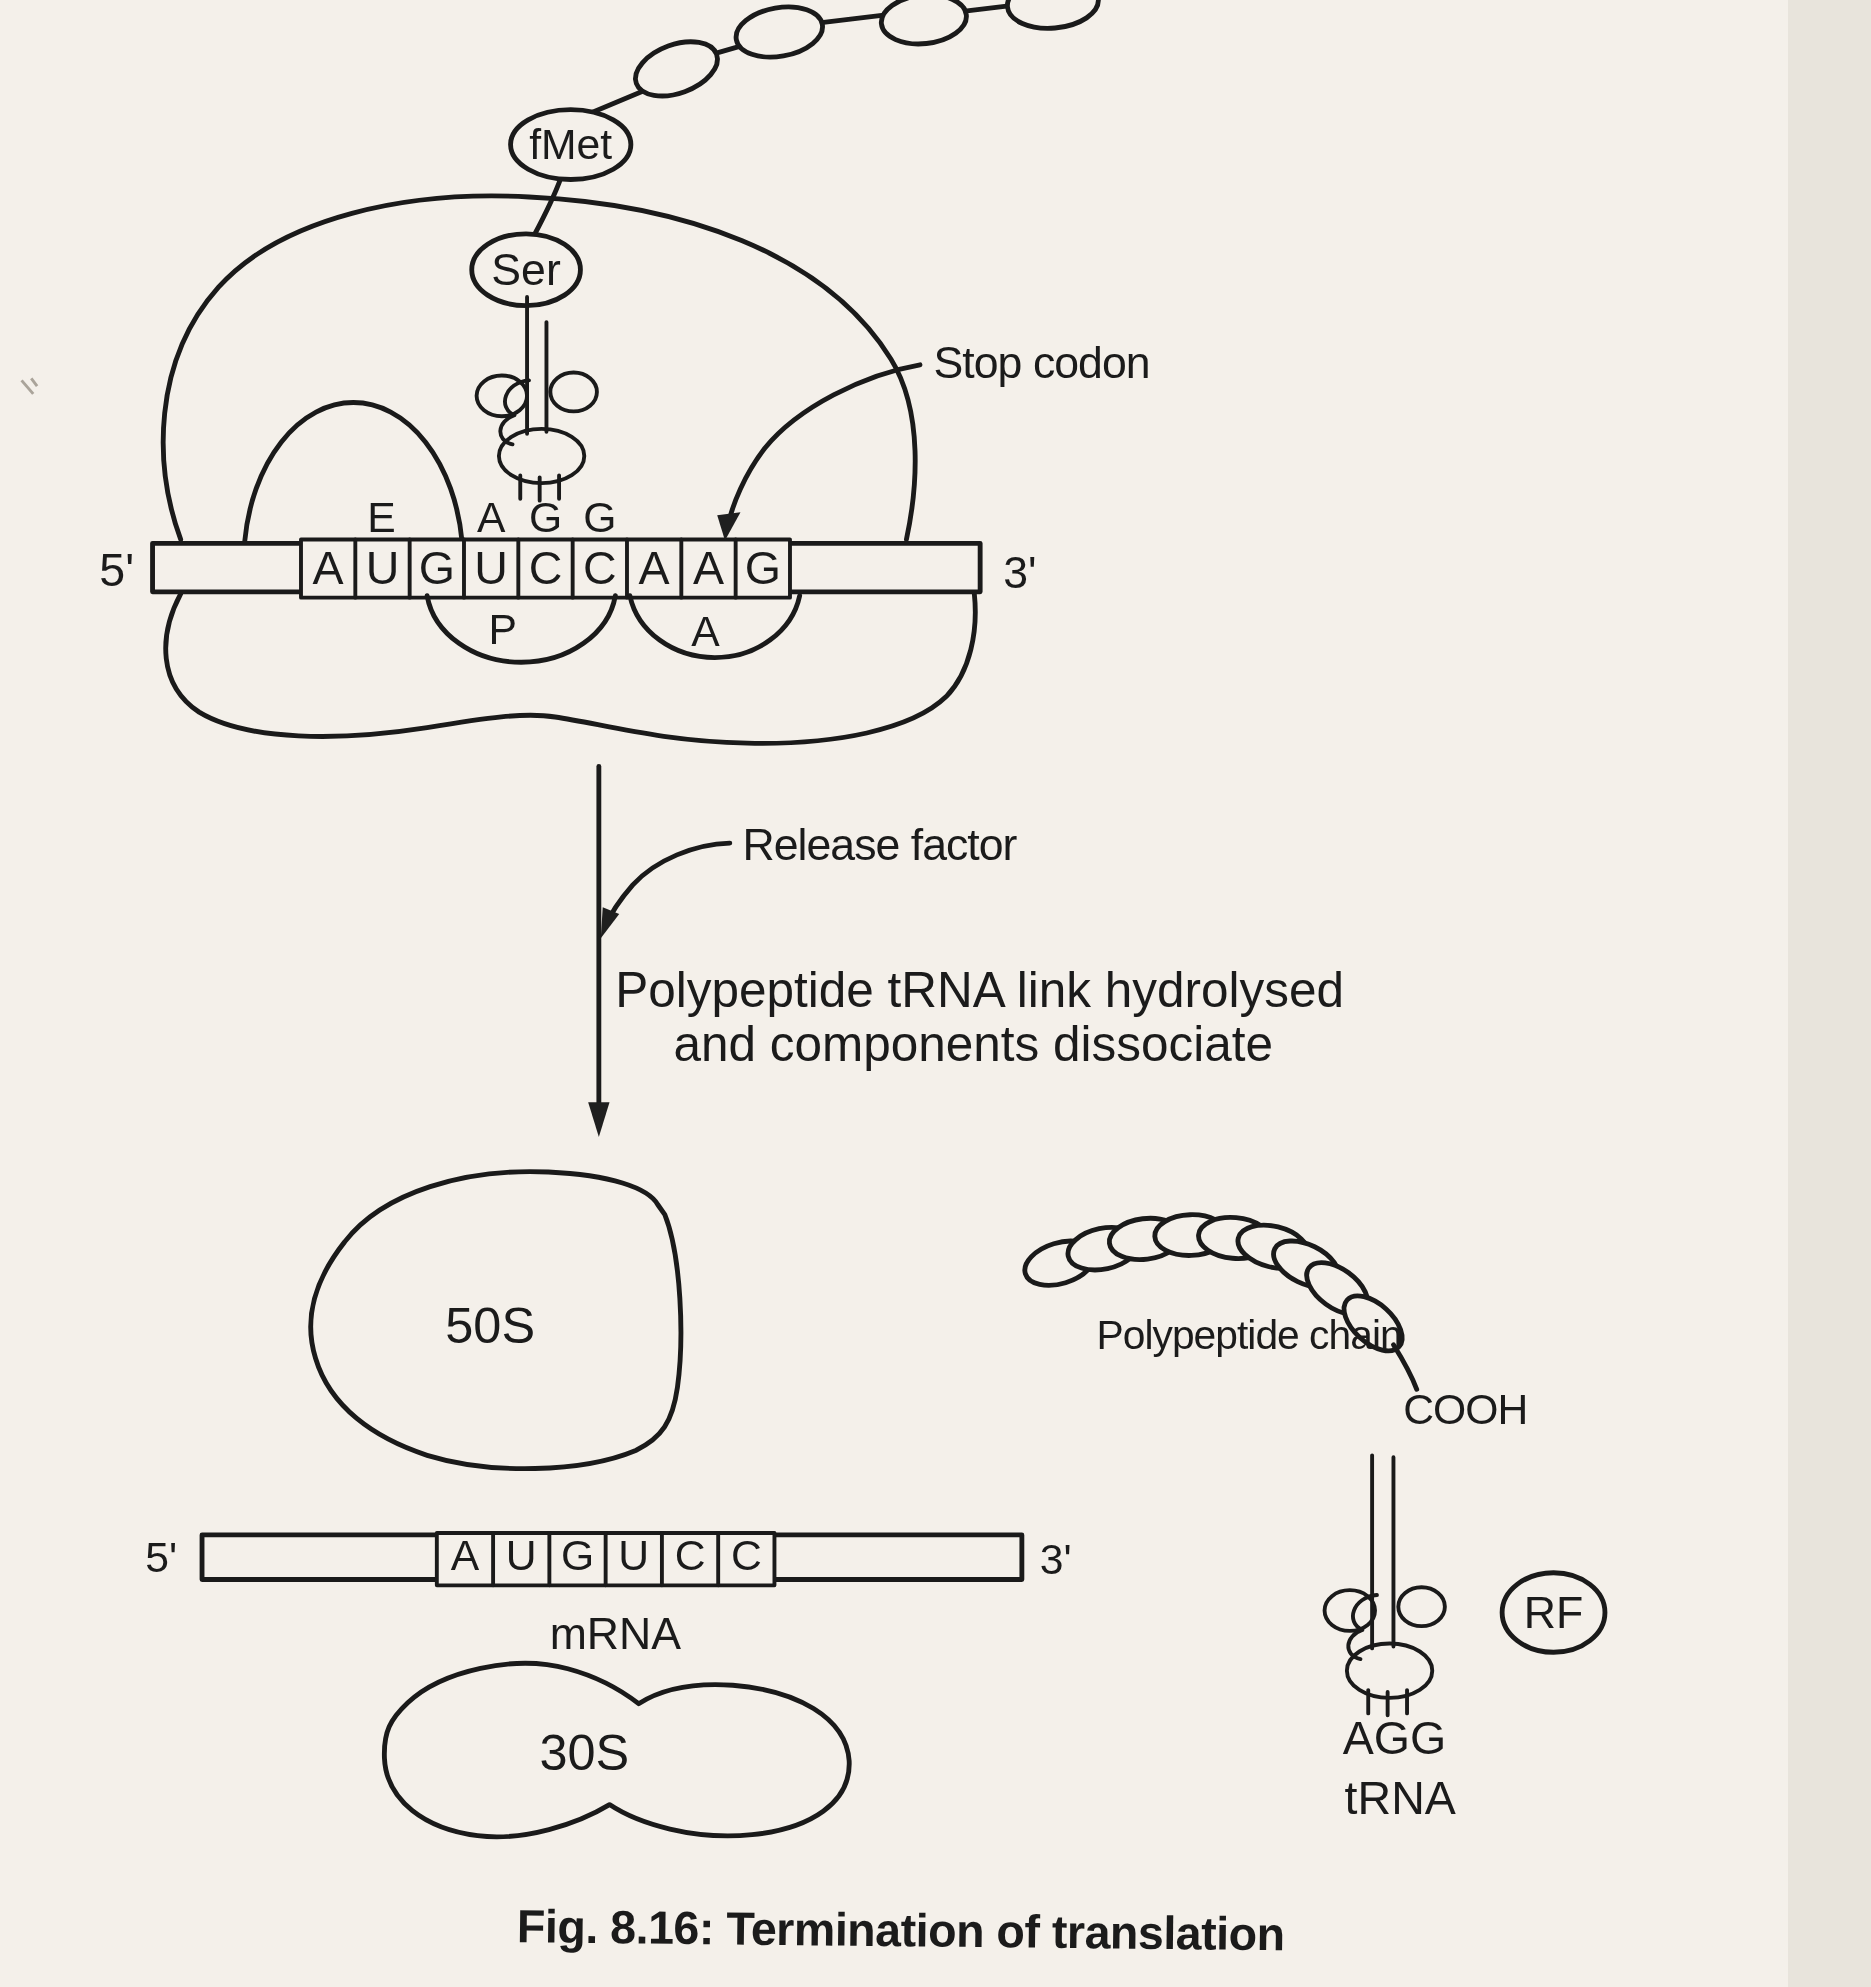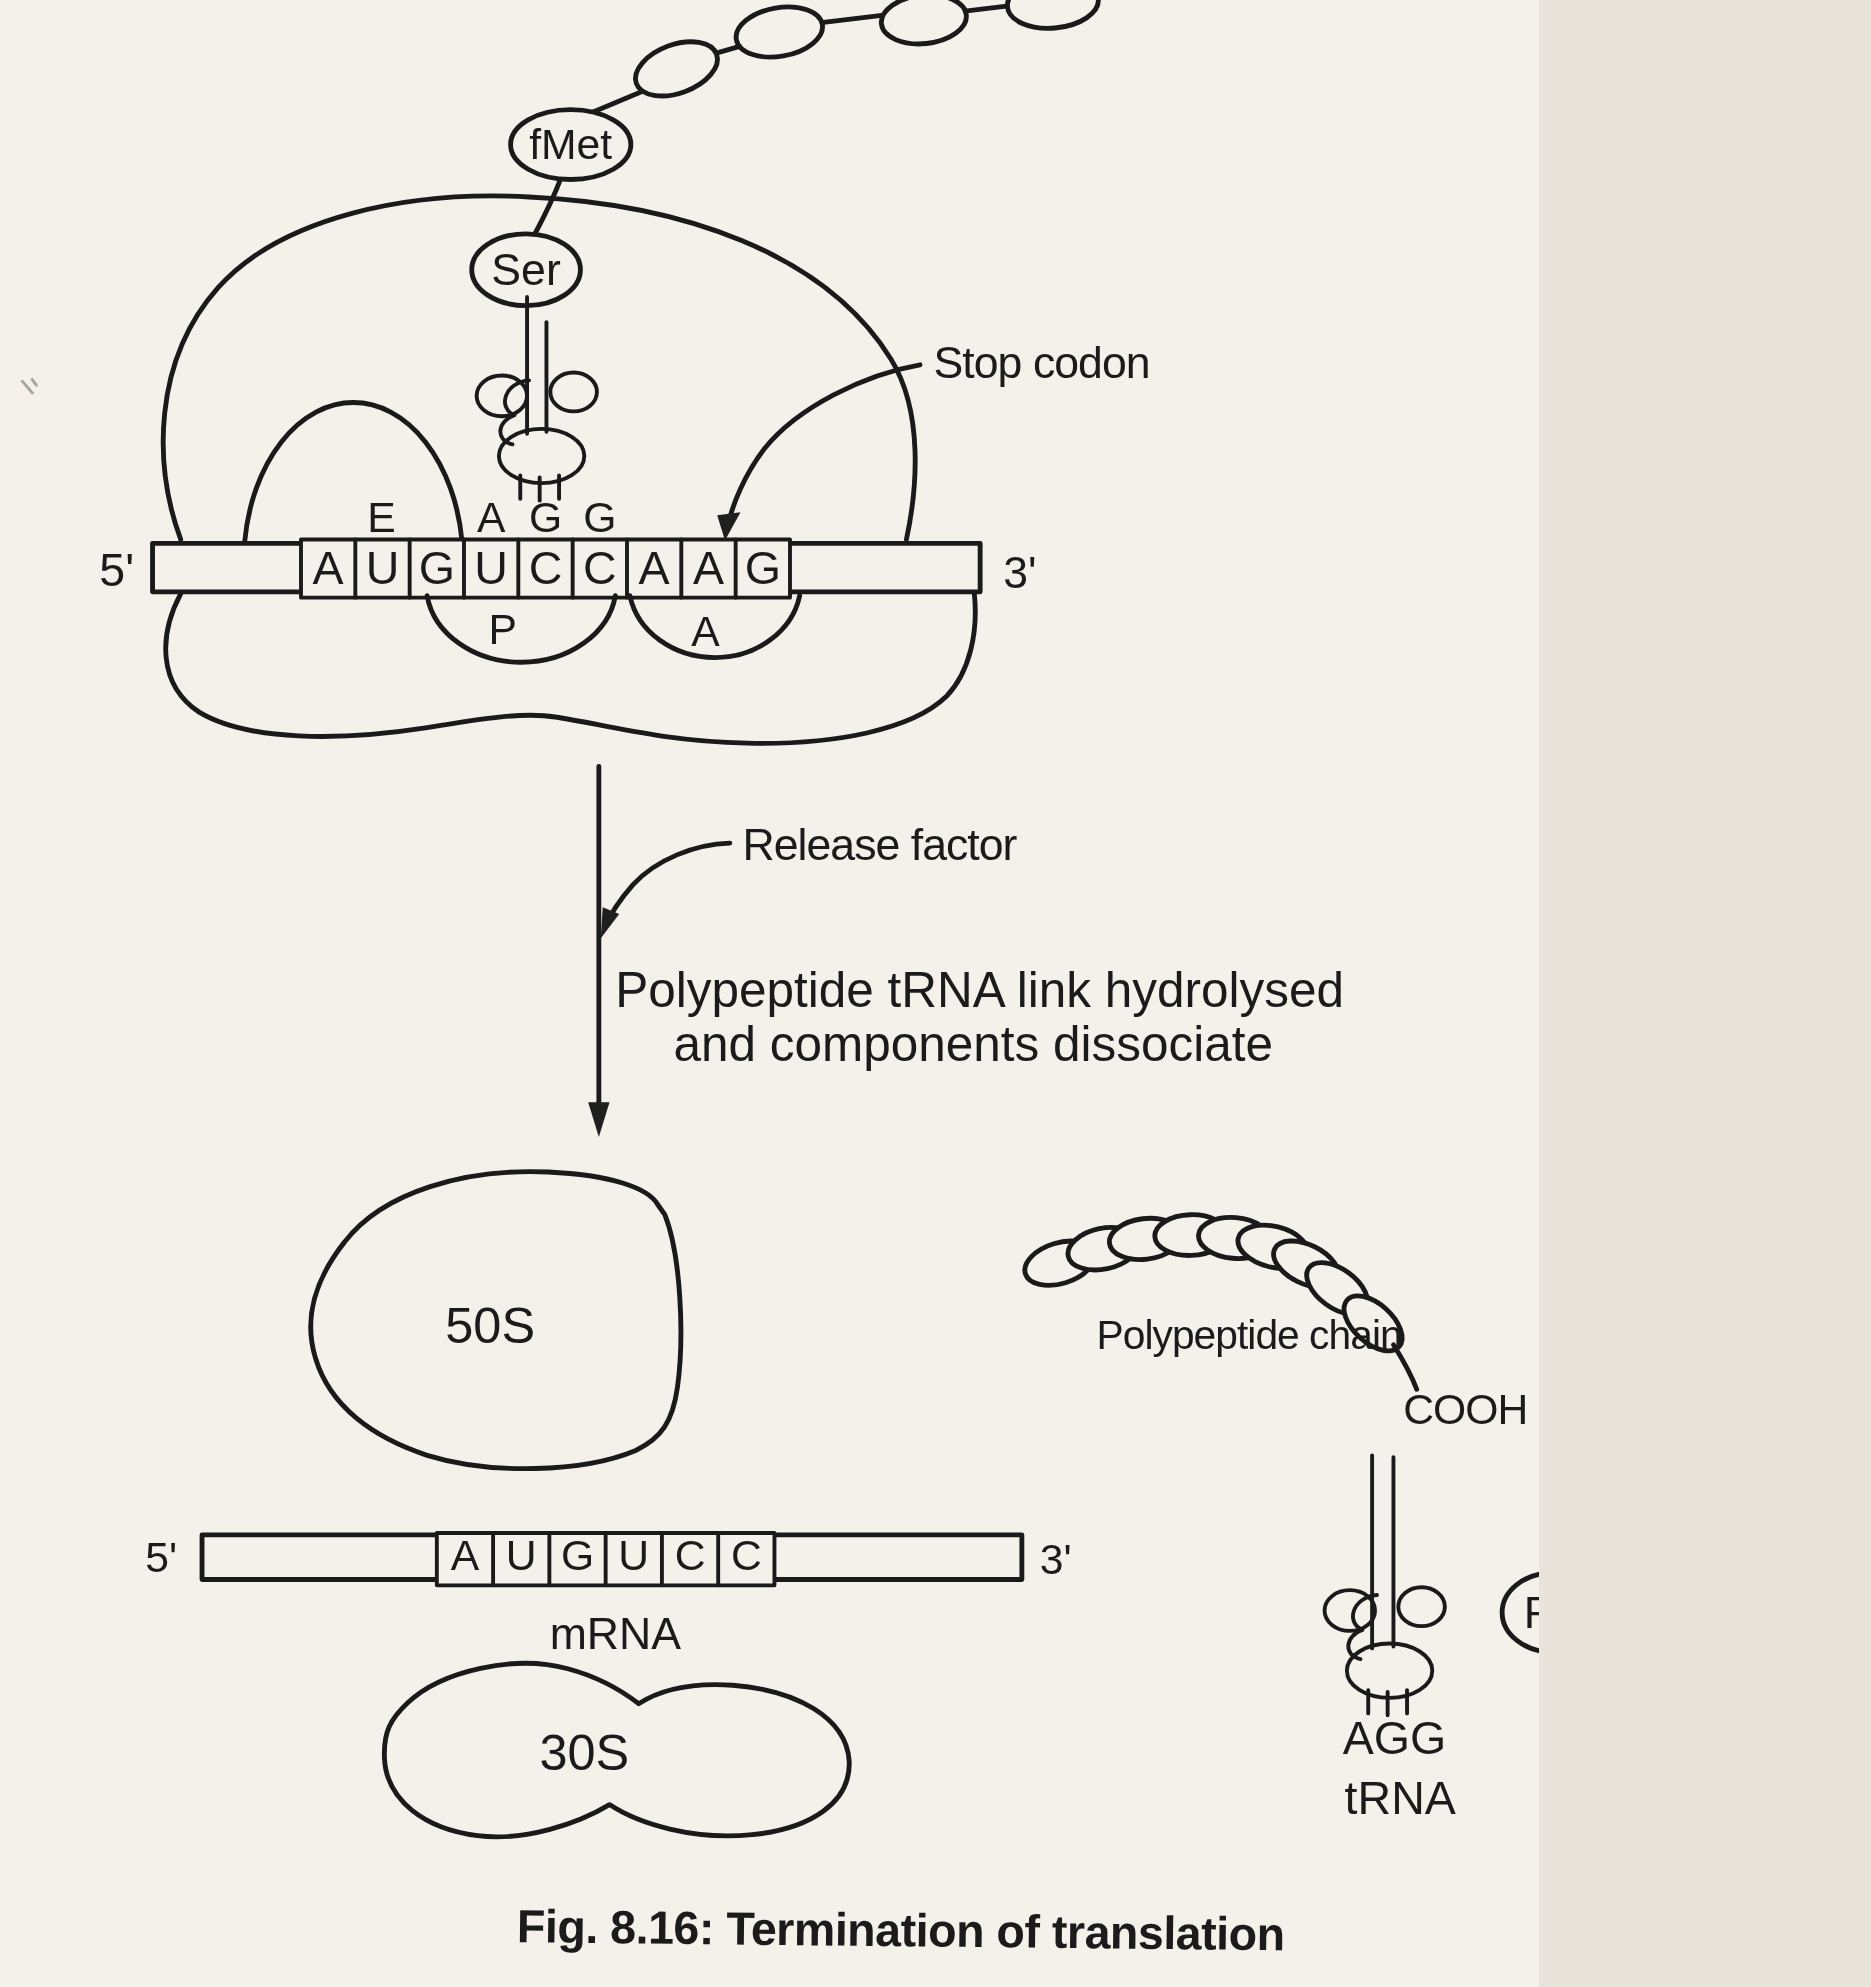--- a/index.html
+++ b/index.html
@@ -1,18 +1,18 @@
 <!DOCTYPE html>
 <html><head>
 <meta charset="utf-8">
 <style>
   html,body{margin:0;padding:0;background:#e8e4dc;}
   #canvas{
     position:relative;
-    width:1539px;height:1987px;
+    width:1788px;height:1987px;
     background:#f4f0ea;
     overflow:hidden;
     font-family:"Liberation Sans", sans-serif;
   }
   svg{position:absolute;inset:0;display:block;}
   .ink{stroke:#1a1a1a;fill:none;stroke-width:5;stroke-linecap:round;stroke-linejoin:round;}
   .ink4{stroke:#1a1a1a;fill:none;stroke-width:4;stroke-linecap:round;stroke-linejoin:round;}
   .shape{fill:#f4f0ea;stroke:#1a1a1a;stroke-width:5;stroke-linejoin:round;}
   .shape4{fill:#f4f0ea;stroke:#1a1a1a;stroke-width:4;stroke-linejoin:round;}
   .head{fill:#1f1f1f;stroke:none;}

